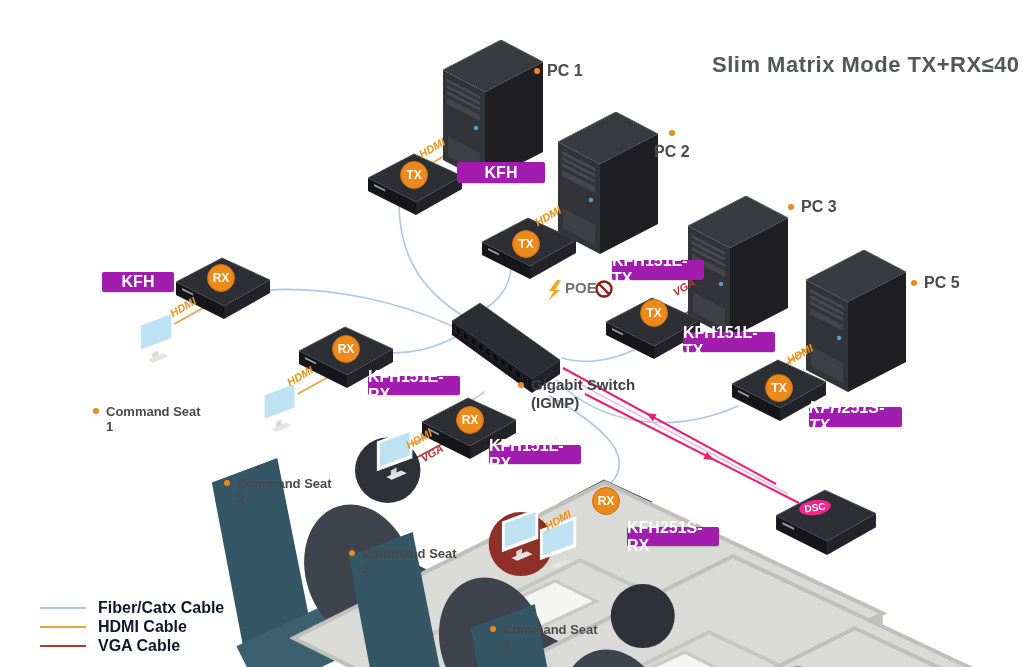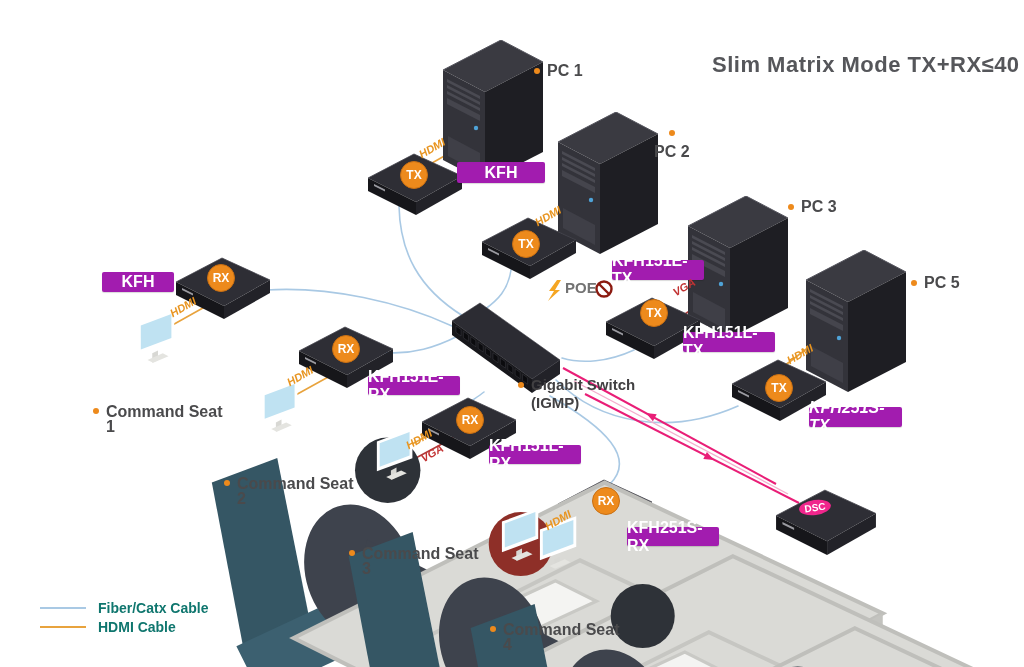--- a/index.html
+++ b/index.html
@@ -8,36 +8,36 @@
   #art{position:absolute;left:0;top:0;}
   .abs{position:absolute;}
   .title{font-size:22px;font-weight:bold;color:#55565A;letter-spacing:.5px;}
   .chip{background:#a21caf;color:#ffffff;font-weight:bold;font-size:16px;
         display:flex;align-items:center;justify-content:center;border-radius:2px;
         box-shadow:0 1px 1px rgba(0,0,0,.15);}
   .badge{width:26px;height:26px;border-radius:50%;background:#ED8A1C;border:1px solid #C96F12;
          color:#fff;font-weight:bold;font-size:12px;display:flex;align-items:center;justify-content:center;}
   .bullet{width:6px;height:6px;border-radius:50%;background:#ED8A1C;flex:0 0 auto;}
   .pc-label{display:flex;align-items:center;gap:7px;font-size:16px;font-weight:bold;color:#4A4A4C;}
-  .seat-label{display:flex;gap:7px;font-size:16px;font-weight:bold;color:#4A4A4C;line-height:15px;}
+  .seat-label{display:flex;gap:7px;font-size:13px;font-weight:bold;color:#4A4A4C;line-height:15px;}
   .seat-label .bullet{margin-top:4px;}
   .sw-label{display:flex;gap:7px;font-size:15px;font-weight:bold;color:#414042;line-height:18px;}
   .sw-label .bullet{margin-top:6px;}
   .tag{font-size:11px;font-weight:bold;font-style:italic;transform:translate(-50%,-50%) rotate(-30deg);
        white-space:nowrap;}
   .tag-hdmi{color:#E8941F;}
   .tag-vga{color:#C23333;}
   .poe-text{font-size:15px;font-weight:bold;color:#737373;}
   .dsc-oval{background:#F0268C;color:#fff;font-weight:bold;font-size:10px;width:32px;height:15px;
             border-radius:50%;display:flex;align-items:center;justify-content:center;transform:rotate(-8deg);}
   .mgmt{font-size:13px;font-weight:bold;color:#3B3B3D;}
   .legend-row{display:flex;align-items:center;gap:12px;height:19px;}
   .legend-line{width:46px;height:2px;}
   .lg-0{background:#A9C9E4;}.lg-1{background:#E8A33D;}.lg-2{background:#B03A3A;}
-  .legend-label{font-size:14px;color:#0f766e;font-weight:600;}
+  .legend-label{font-size:16px;color:#0f172a;font-weight:600;}
   .mgmt-block{line-height:17px;}
 </style>
 </head>
 <body>
 
 <div id="stage">
 
   <svg id="art" width="1024" height="667" viewBox="0 0 1024 667">
     <defs>
 
@@ -252,15 +252,19 @@
 
   <div class="abs" style="left:40px;top:598px;">
     <div class="legend-row">
       <span class="legend-line lg-0"></span>
       <span class="legend-label">Fiber/Catx Cable</span>
     </div>
     <div class="legend-row">
       <span class="legend-line lg-1"></span>
       <span class="legend-label">HDMI Cable</span>
     </div>
+    <div class="legend-row">
+      <span class="legend-line lg-2"></span>
+      <span class="legend-label">VGA Cable</span>
+    </div>
   </div>
 
 </div>
 
 </body></html>

